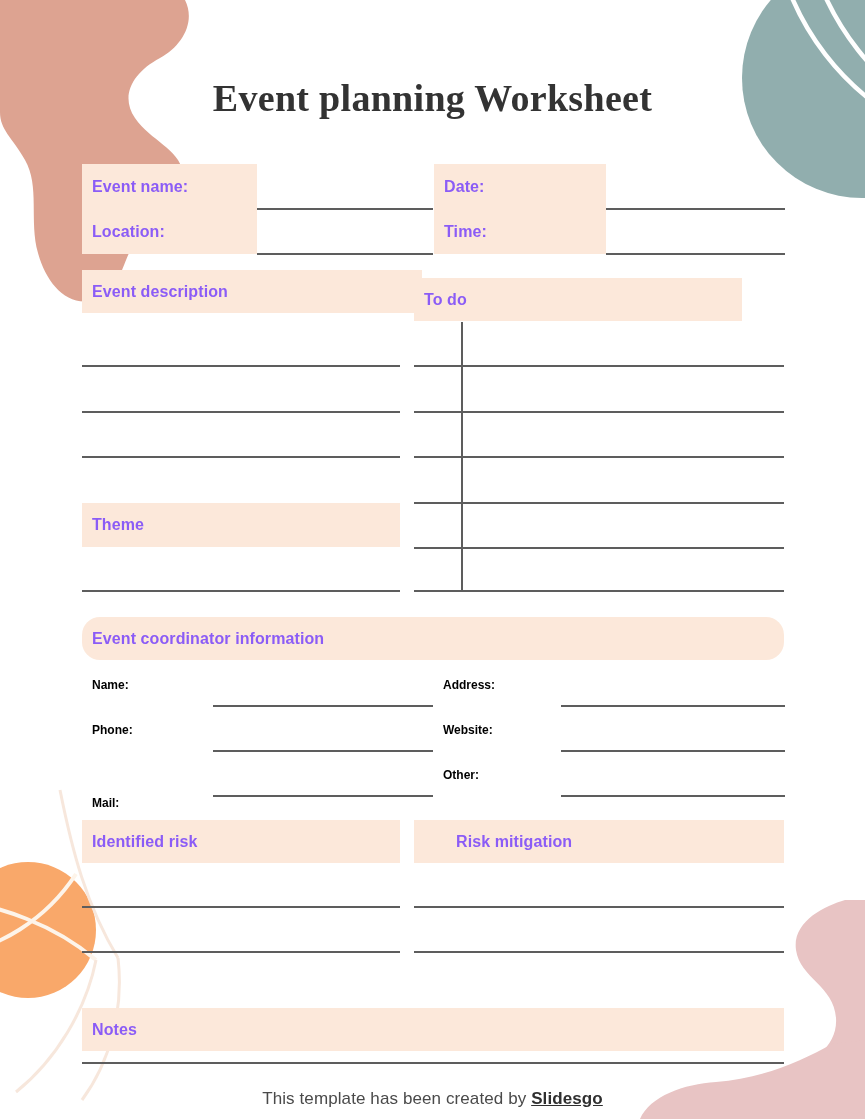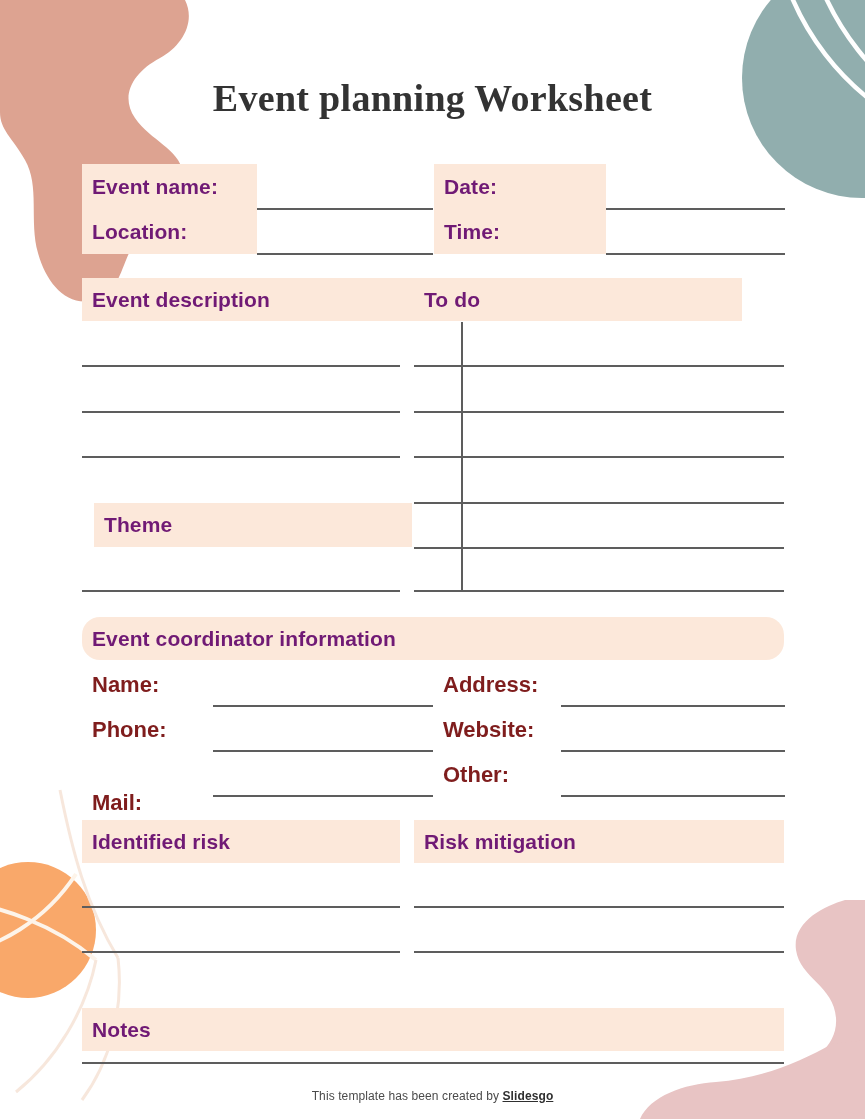--- a/index.html
+++ b/index.html
@@ -28,52 +28,52 @@
   }
 
   
   .fill {            
     position:absolute;
     background:#fce8da;
     display:flex;
     align-items:center;
   }
   .fill .cap {
-    font-size:21px;
+    font-size:16px;
     font-weight:bold;
-    color:#701a75;
+    color:#8b5cf6;
     padding-left:10px;
     letter-spacing:0.1px;
   }
   .plainlabel {
     position:absolute;
-    font-size:22px;
+    font-size:12px;
     font-weight:bold;
-    color:#7f1d1d;
+    color:#000000;
     display:flex;
     align-items:center;
   }
   .rule {            
     position:absolute;
     height:1.6px;
     background:#5d5d5d;
   }
   .vrule {
     position:absolute;
     width:1.6px;
     background:#5d5d5d;
   }
 
   
   .footer {
     position:absolute;
     left:0; right:0;
     top:1089px;
     text-align:center;
-    font-size:12px;
+    font-size:17px;
     color:#4a4a4a;
     letter-spacing:0.1px;
   }
   .footer .brand {
     font-weight:bold;
     text-decoration:underline;
     color:#2f2f2f;
   }
 </style>
 </head>
@@ -133,30 +133,30 @@
     </div>
     <div class="rule" style="left:257px; top:253px; width:176px;"></div>
 
     <div class="fill" style="left:434px; top:209px; width:172px; height:45px;">
       <span class="cap">Time:</span>
     </div>
     <div class="rule" style="left:606px; top:253px; width:179px;"></div>
   </div>
 
   <div>
-    <div class="fill" style="left:82px; top:278px; width:340px; height:43px;">
+    <div class="fill" style="left:82px; top:270px; width:340px; height:43px;">
       <span class="cap">Event description</span>
     </div>
     <div class="rule" style="left:82px; top:365px; width:318px;"></div>
     <div class="rule" style="left:82px; top:411px; width:318px;"></div>
     <div class="rule" style="left:82px; top:456px; width:318px;"></div>
   </div>
 
   <div>
-    <div class="fill" style="left:82px; top:503px; width:318px; height:44px;margin-left:12px;">
+    <div class="fill" style="left:82px; top:503px; width:318px; height:44px;">
       <span class="cap">Theme</span>
     </div>
     <div class="rule" style="left:82px; top:590px; width:318px;"></div>
   </div>
 
   <div>
     <div class="fill" style="left:414px; top:278px; width:328px; height:43px;">
       <span class="cap">To do</span>
     </div>
     <div class="vrule" style="left:461px; top:322px; height:270px;"></div>
@@ -206,21 +206,21 @@
 
   <div>
     <div class="fill" style="left:82px; top:820px; width:318px; height:43px;">
       <span class="cap">Identified risk</span>
     </div>
     <div class="rule" style="left:82px; top:906px; width:318px;"></div>
     <div class="rule" style="left:82px; top:951px; width:318px;"></div>
   </div>
 
   <div>
-    <div class="fill" style="left:414px; top:820px; width:370px; height:43px;">
+    <div class="fill" style="left:414px; top:820px; width:370px; height:43px;padding-left:32px;">
       <span class="cap">Risk mitigation</span>
     </div>
     <div class="rule" style="left:414px; top:906px; width:370px;"></div>
     <div class="rule" style="left:414px; top:951px; width:370px;"></div>
   </div>
 
   <div>
     <div class="fill" style="left:82px; top:976px; width:702px; height:43px;margin-top:32px;">
       <span class="cap">Notes</span>
     </div>

